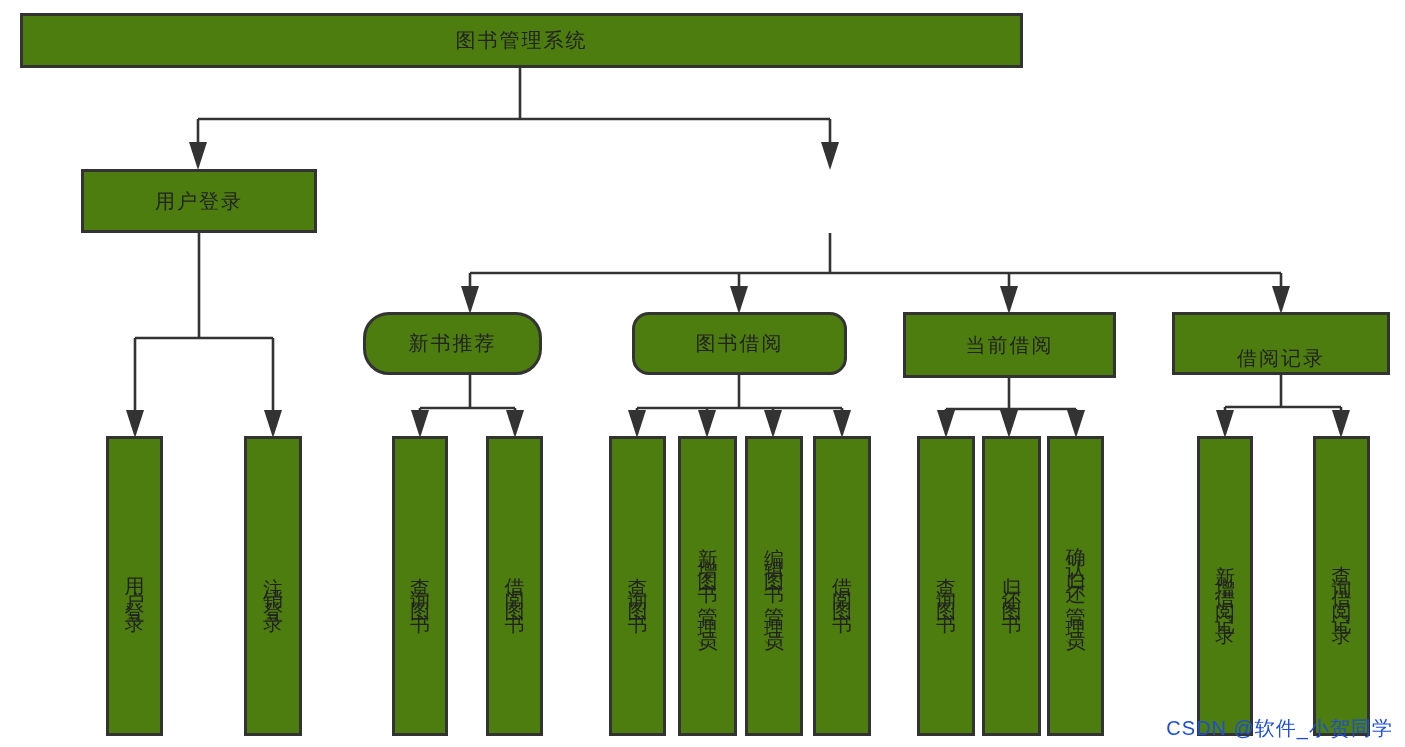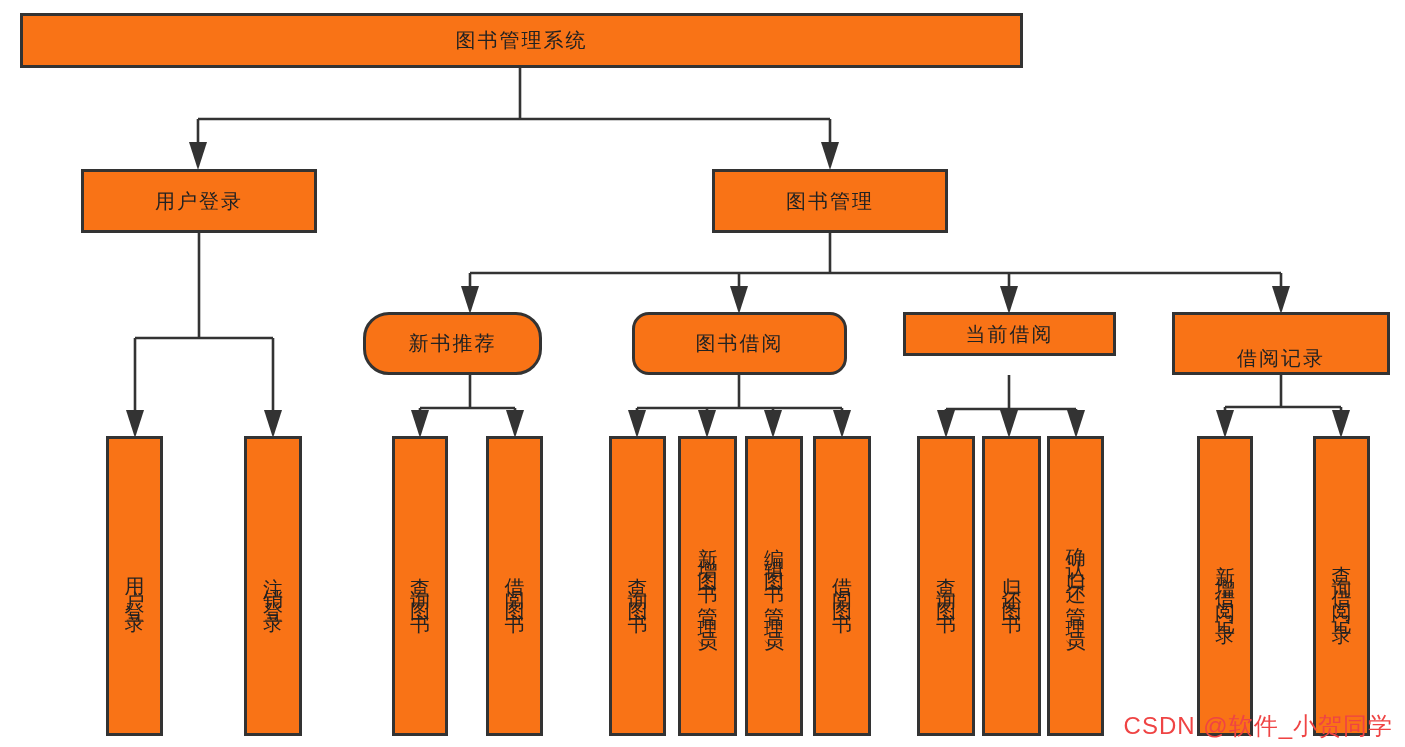--- a/index.html
+++ b/index.html
@@ -10,37 +10,37 @@
     font-family:"Liberation Sans", sans-serif;
     overflow:hidden;
   }
   .connectors{position:absolute;left:0;top:0;}
   .connectors path.l{stroke:#333333;stroke-width:2.6;fill:none;}
   .connectors path.a{fill:#333333;stroke:none;}
   .node{
     position:absolute;
     box-sizing:border-box;
     border:3px solid #333333;
-    background:#f97316;
+    background:#4d7c0f;
     display:flex;align-items:center;justify-content:center;
     color:#222222;
   }
   .node.h{font-size:20px;letter-spacing:2px;white-space:nowrap;}
   .node.v span{
     writing-mode:vertical-rl;
     text-orientation:mixed;
     font-size:20px;
     letter-spacing:12px;
     line-height:1.15;
   }
   .watermark{
     position:absolute;
     right:12px;bottom:5px;
-    font-size:24px;
-    color:#ef4444;
+    font-size:20px;
+    color:#1d4ed8;
     letter-spacing:1px;
     white-space:nowrap;
     margin-top:34px;
   }
 </style>
 </head>
 <body>
 
 <div class="canvas">
 
@@ -120,31 +120,28 @@
     </g>
   </svg>
 
   <div class="node h" style="left:20px;top:13px;width:1003px;height:55px;">
     <span>图书管理系统</span>
   </div>
 
   <div class="node h" style="left:81px;top:169px;width:236px;height:64px;">
     <span>用户登录</span>
   </div>
-  <div class="node h" style="left:712px;top:169px;width:236px;height:64px;">
-    <span>图书管理</span>
-  </div>
 
   <div class="node h" style="left:363px;top:312px;width:179px;height:63px;border-radius:26px;">
     <span>新书推荐</span>
   </div>
   <div class="node h" style="left:632px;top:312px;width:215px;height:63px;border-radius:17px;">
     <span>图书借阅</span>
   </div>
-  <div class="node h" style="left:903px;top:312px;width:213px;height:44px;">
+  <div class="node h" style="left:903px;top:312px;width:213px;height:66px;">
     <span>当前借阅</span>
   </div>
   <div class="node h" style="left:1172px;top:312px;width:218px;height:63px;align-items:flex-end;">
     <span>借阅记录</span>
   </div>
 
   <div class="node v" style="left:106px;top:436px;width:57px;height:300px;">
     <span>用户登录</span>
   </div>
   <div class="node v" style="left:244px;top:436px;width:58px;height:300px;">

